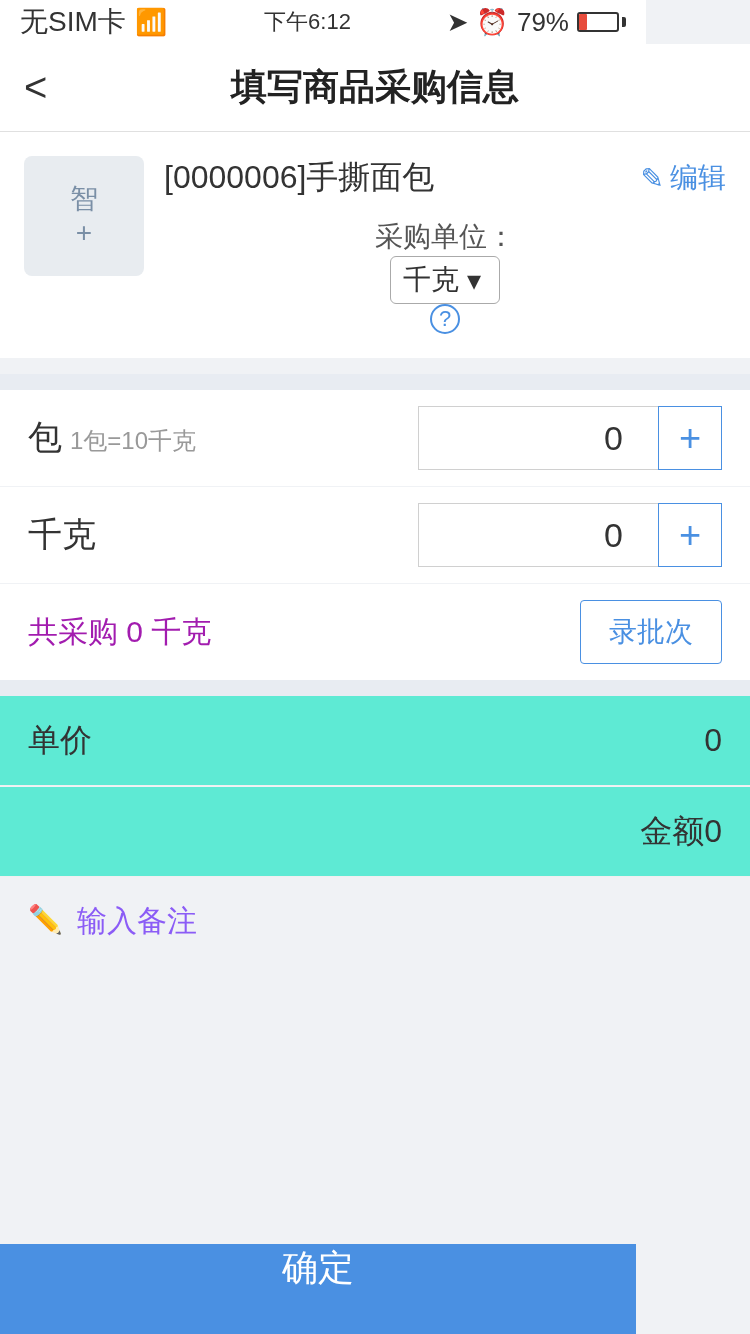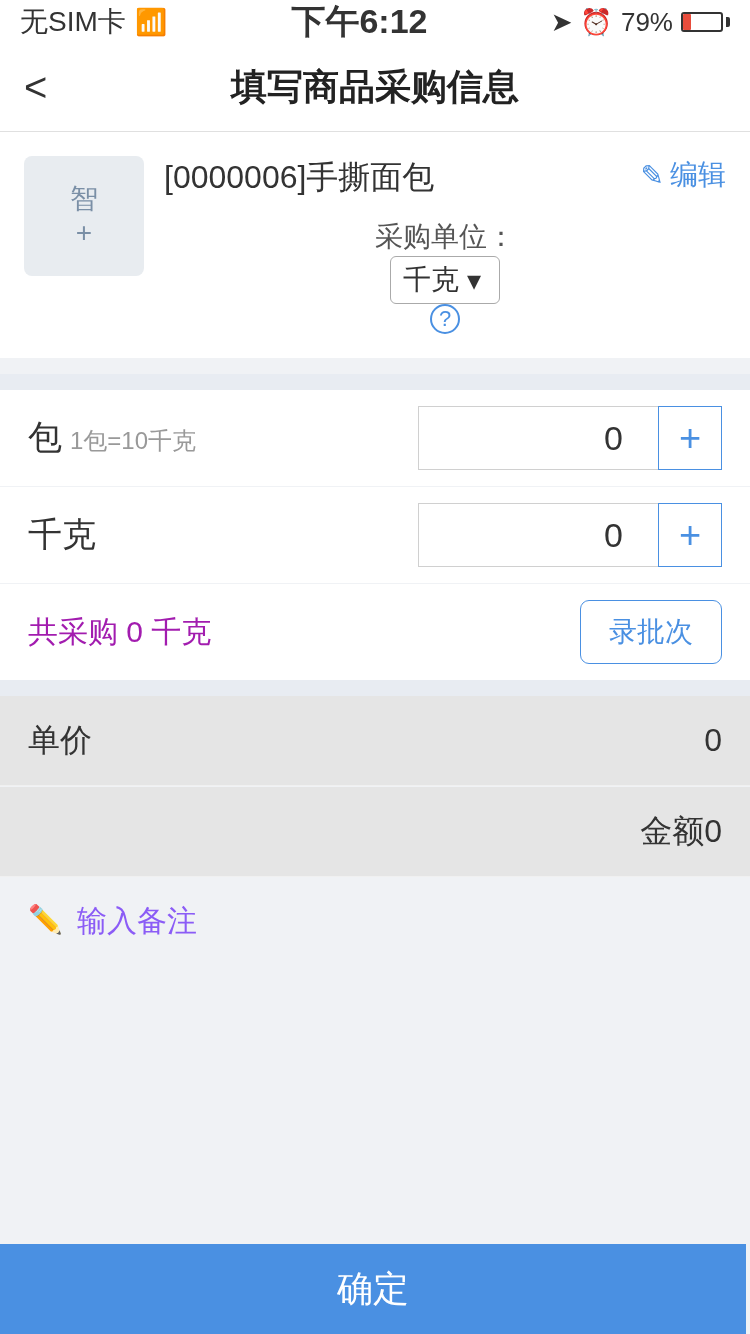--- a/index.html
+++ b/index.html
@@ -8,32 +8,32 @@
       width: 750px;
       min-height: 1334px;
       font-family: -apple-system, "PingFang SC", "Helvetica Neue", sans-serif;
       background: #f0f2f5;
       font-size: 32px;
       color: #333;
     }
 
     
     .status-bar {
-      width: 750px;
+      width: 646px;
       height: 44px;
       background: #fff;
       display: flex;
       align-items: center;
       justify-content: space-between;
       padding: 0 20px;
       font-size: 28px;
       font-weight: 500;
     }
     .status-left { display: flex; align-items: center; gap: 10px; }
-    .status-center { font-size: 34px; font-weight: 700; }
+    .status-center { font-size: 22px; font-weight: 400; }
     .status-right { display: flex; align-items: center; gap: 8px; font-size: 26px; }
     .battery {
       display: inline-flex; align-items: center; gap: 2px;
     }
     .battery-body {
       width: 42px; height: 20px; border: 2px solid #333; border-radius: 3px;
       position: relative; display: flex; align-items: center;
     }
     .battery-fill {
       width: 20%; height: 100%; background: #e74c3c; border-radius: 1px;
@@ -90,21 +90,21 @@
       color: #7a8fa6;
       text-align: center;
       line-height: 1.2;
     }
     .product-info {
       flex: 1;
     }
     .product-name-row {
       display: flex;
       justify-content: space-between;
-      align-items: flex-start;
+      align-items: center;
       gap: 12px;
     }
     .product-name {
       font-size: 32px;
       color: #333;
       font-weight: 500;
       flex: 1;
     }
     .edit-btn {
       color: #4a90e2;
@@ -229,31 +229,31 @@
     .summary-text {
       font-size: 30px;
       color: #a21caf;
     }
     .batch-btn {
       border: 1px solid #4a90e2;
       color: #4a90e2;
       background: #fff;
       padding: 12px 28px;
       font-size: 28px;
-      border-radius: 9px;
+      border-radius: 4px;
       cursor: pointer;
     }
 
     
     .info-row {
       display: flex;
       align-items: center;
       padding: 0 28px;
       height: 90px;
-      background: #e5e5e5;
+      background: #5eead4;
       border-bottom: 1px solid #f0f0f0;
     }
     .info-label {
       font-size: 32px;
       color: #333;
       flex: 1;
     }
     .info-value {
       font-size: 32px;
       color: #333;
@@ -282,25 +282,25 @@
     .content-area {
       min-height: 400px;
       background: #f0f2f5;
     }
 
     
     .bottom-btn-wrap {
       position: fixed;
       bottom: 0;
       left: 0;
-      width: 746px;
+      width: 636px;
       height: 90px;
       background: #4a90e2;
       display: flex;
-      align-items: center;
+      align-items: flex-start;
       justify-content: center;
       cursor: pointer;
     }
     .bottom-btn-text {
       font-size: 36px;
       color: #fff;
       font-weight: 500;
     }
 
     

